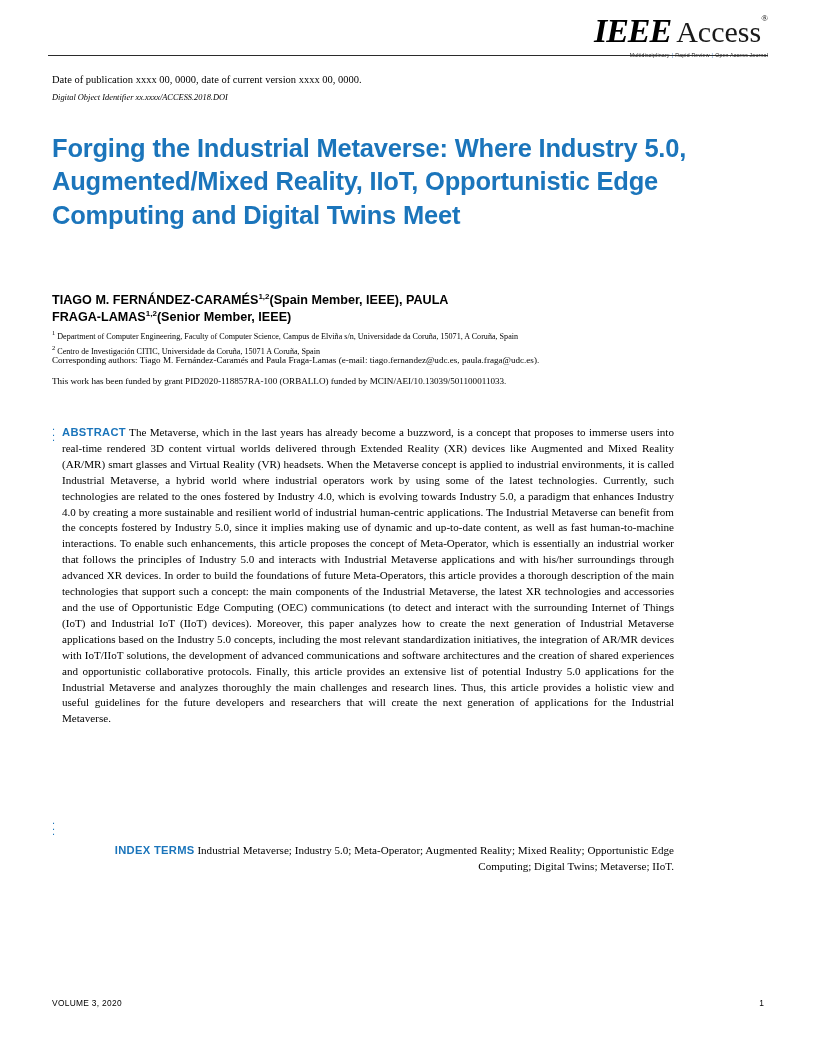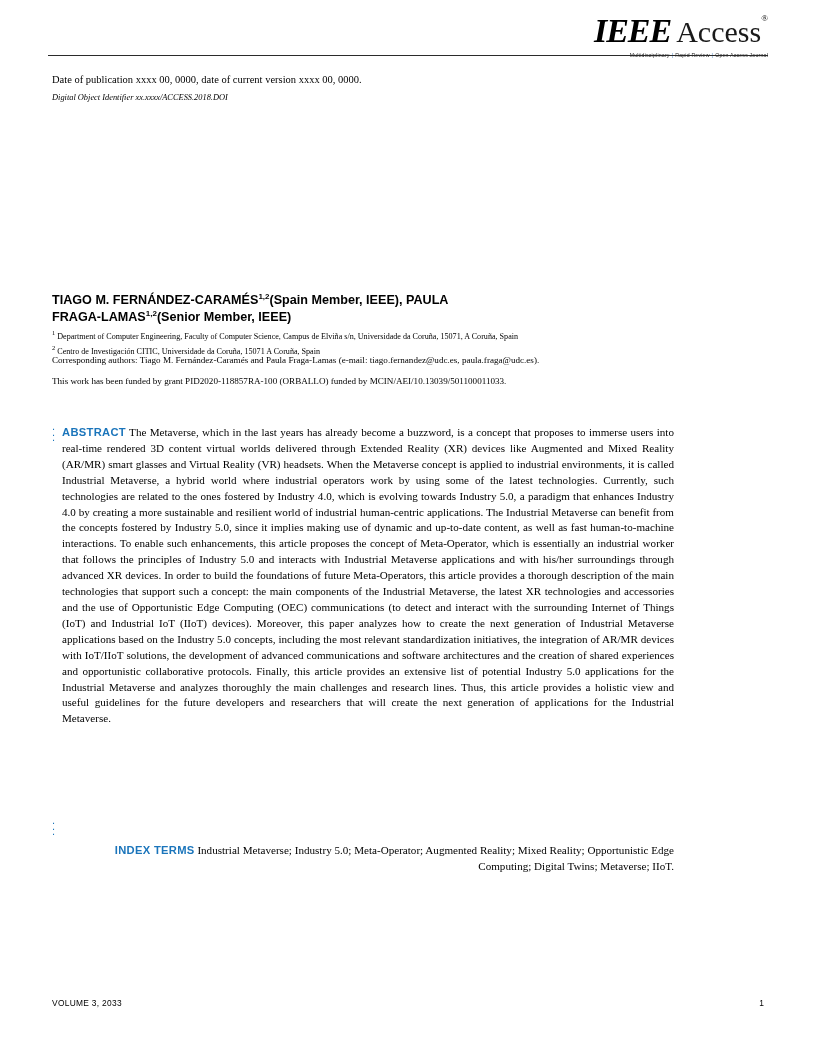--- a/index.html
+++ b/index.html
@@ -231,20 +231,21 @@
     <div class="masthead-tag">
       <span>Multidisciplinary</span><span class="sep">|</span><span>Rapid Review</span><span class="sep">|</span><span>Open Access Journal</span>
     </div>
   </div>
 
   <div class="rule-top"></div>
 
   <div class="pubinfo">Date of publication xxxx 00, 0000, date of current version xxxx 00, 0000.</div>
   <div class="doi">Digital Object Identifier xx.xxxx/ACCESS.2018.DOI</div>
 
+  <div class="title">Forging the Industrial Metaverse: Where Industry 5.0, Augmented/Mixed Reality, IIoT, Opportunistic Edge Computing and Digital Twins Meet</div>
 
   <div class="authors">
     <span>TIAGO M. FERNÁNDEZ-CARAMÉS</span><sup>1,2</sup><span>(Spain Member, IEEE), PAULA</span><br>
     <span>FRAGA-LAMAS</span><sup>1,2</sup><span>(Senior Member, IEEE)</span>
   </div>
 
   <div class="affils">
     <div><sup>1</sup> <span>Department of Computer Engineering, Faculty of Computer Science, Campus de Elviña s/n, Universidade da Coruña, 15071, A Coruña, Spain</span></div>
     <div><sup>2</sup> <span>Centro de Investigación CITIC, Universidade da Coruña, 15071 A Coruña, Spain</span></div>
   </div>
@@ -267,16 +268,16 @@
     <div>.</div>
       <div>.</div>
       <div>.</div>
   </div>
 
   <div class="index-block">
     <span class="lead">INDEX TERMS</span>
     <span>Industrial Metaverse; Industry 5.0; Meta-Operator; Augmented Reality; Mixed Reality; Opportunistic Edge Computing; Digital Twins; Metaverse; IIoT.</span>
   </div>
 
-  <div class="footer-volume">VOLUME 3, 2033</div>
+  <div class="footer-volume">VOLUME 3, 2020</div>
   <div class="footer-page">1</div>
 
 </div>
 
 </body></html>

